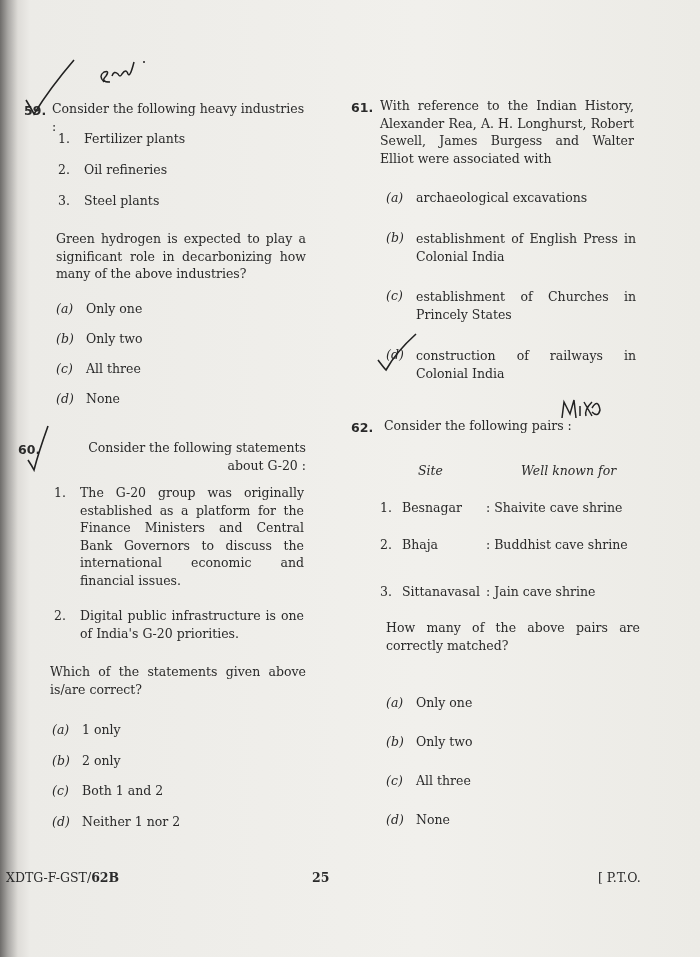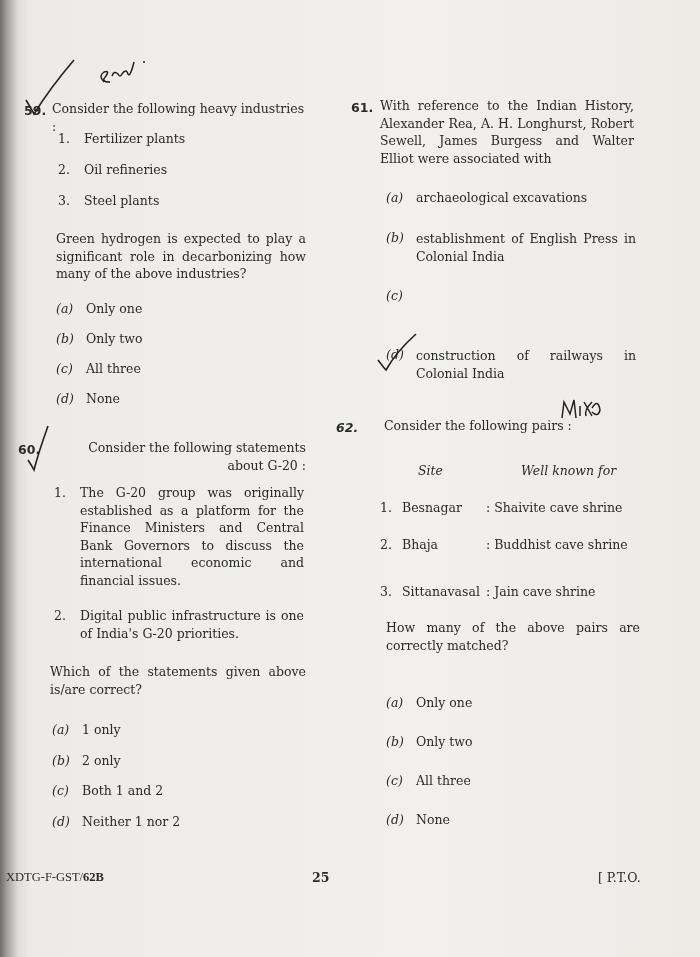--- a/index.html
+++ b/index.html
@@ -72,30 +72,31 @@
   <span>With reference to the Indian History, Alexander Rea, A. H. Longhurst, Robert Sewell, James Burgess and Walter Elliot were associated with</span>
 </div>
 
 <div class="opt" style="left:386px; top:190px; width:250px;"><span class="lbl">(a)</span><span>archaeological excavations</span></div>
 <div class="opt" style="left:386px; top:230px; width:250px; display:flex;">
     <span class="lbl" style="flex:none;">(b)</span>
     <span class="just" style="line-height:17.5px;">establishment of English Press in Colonial India</span>
   </div>
 <div class="opt" style="left:386px; top:288px; width:250px; display:flex;">
     <span class="lbl" style="flex:none;">(c)</span>
+    <span class="just" style="line-height:17.5px;">establishment of Churches in Princely States</span>
   </div>
 <div class="opt" style="left:386px; top:347px; width:250px; display:flex;">
     <span class="lbl" style="flex:none;">(d)</span>
     <span class="just" style="line-height:17.5px;">construction of railways in Colonial India</span>
   </div>
 <svg class="hand" style="left:376px; top:330px;" width="46" height="46">
   <path d="M2 30 Q8 38 10 40 Q20 22 40 4" stroke="#222" stroke-width="1.6" fill="none"></path>
 </svg>
 
-<span class="qnum" style="left:336px; top:420px;font-style:italic;">62.</span>
+<span class="qnum" style="left:351px; top:420px;">62.</span>
 <div class="q" style="left:384px; top:417px;">Consider the following pairs :</div>
 <svg class="hand" style="left:558px; top:394px;" width="46" height="30">
   <path d="M4 24 L6 8 L12 20 L16 6 L18 24 M22 12 L22 22 M26 8 L34 22 M34 8 Q26 16 28 22 M34 14 q6 -10 8 2 q-2 8 -8 2" stroke="#222" stroke-width="1.5" fill="none"></path>
 </svg>
 
 <div class="opt ital" style="left:418px; top:463px;">Site</div>
 <div class="opt ital" style="left:521px; top:463px;">Well known for</div>
 
 <div class="opt" style="left:380px; top:500px;">
   <span style="display:inline-block; width:22px;">1.</span><span style="display:inline-block; width:84px;">Besnagar</span><span>: Shaivite cave shrine</span>
@@ -107,17 +108,17 @@
   <span style="display:inline-block; width:22px;">3.</span><span style="display:inline-block; width:84px;margin-top:11px;">Sittanavasal</span><span>: Jain cave shrine</span>
 </div>
 
 <div class="q just" style="left:386px; top:619px; width:254px;">How many of the above pairs are correctly matched?</div>
 
 <div class="opt" style="left:386px; top:695px;"><span class="lbl">(a)</span><span>Only one</span></div>
 <div class="opt" style="left:386px; top:734px;"><span class="lbl">(b)</span><span>Only two</span></div>
 <div class="opt" style="left:386px; top:773px;"><span class="lbl">(c)</span><span>All three</span></div>
 <div class="opt" style="left:386px; top:812px;"><span class="lbl">(d)</span><span>None</span></div>
 
-<div class="footer" style="left:6px;font-family:Liberation Serif, serif;">
+<div class="footer" style="left:6px;">
   <span>XDTG-F-GST/</span><b>62B</b>
 </div>
 <div class="footer" style="left:312px; font-weight:bold;">25</div>
 <div class="footer" style="left:598px;">[ P.T.O.</div>
 
 </body></html>

